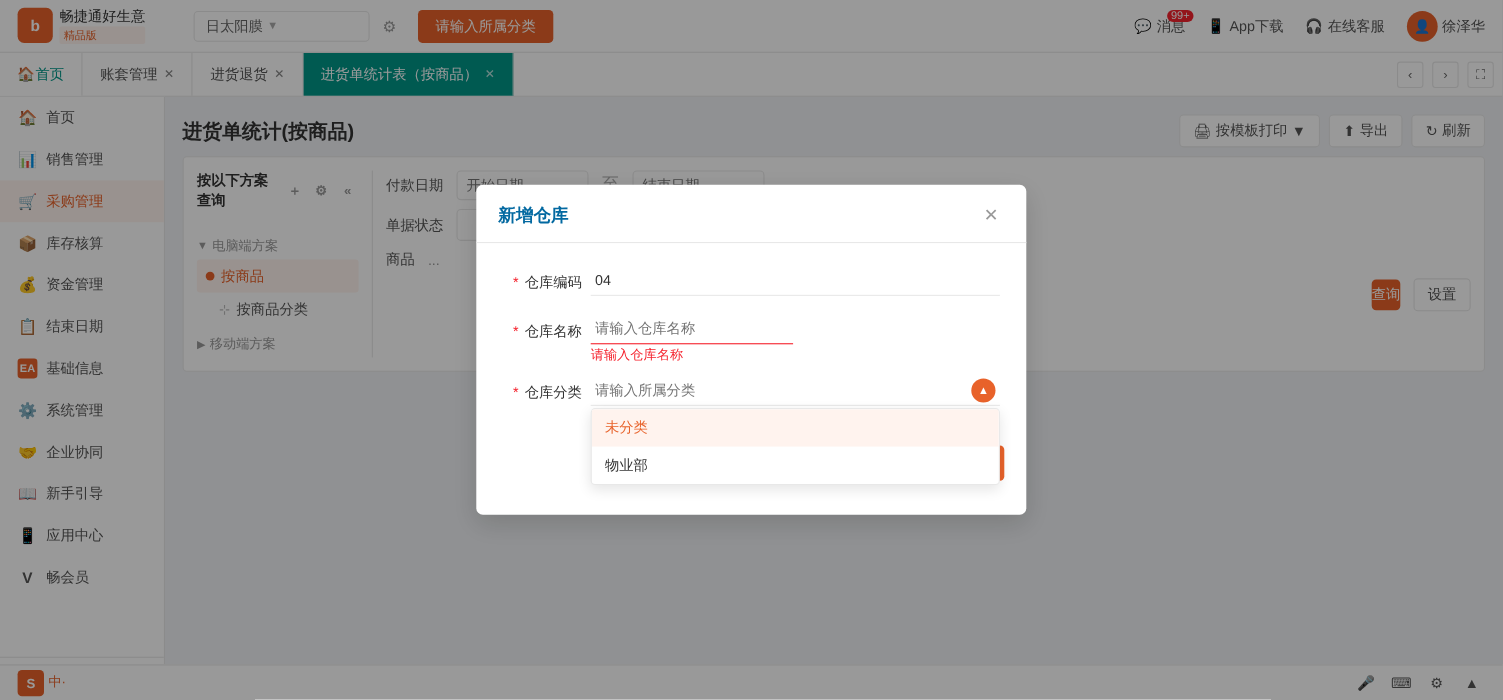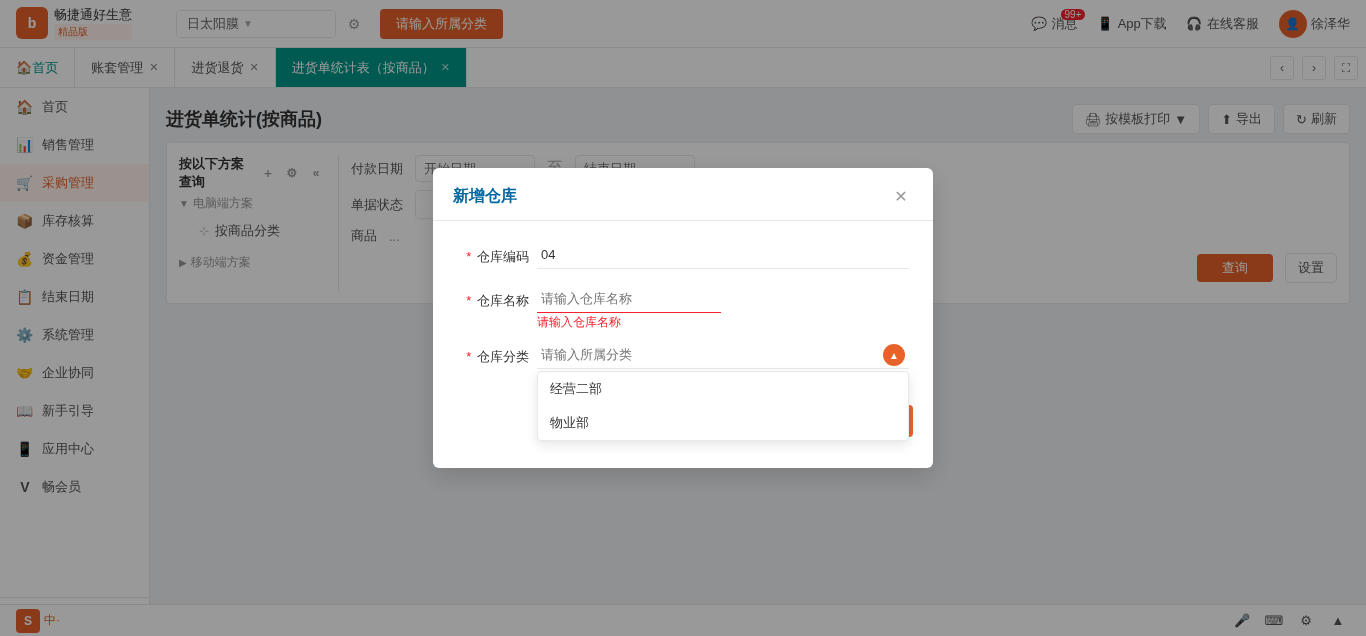--- a/index.html
+++ b/index.html
@@ -221,21 +221,21 @@
       font-size: 13px;
       color: #555;
       background: #fff;
       cursor: pointer;
     }
     .toolbar-btn-primary {
       background: #e8622a;
       color: #fff;
       border: none;
       border-radius: 4px;
-      padding: 5px 25px;
+      padding: 5px 0;
       font-size: 13px;
       cursor: pointer;
     }
 
     
     .query-panel {
       display: flex;
       gap: 12px;
       background: #fff;
       border: 1px solid #e8e8e8;
@@ -245,21 +245,21 @@
     .query-left {
       width: 160px;
       min-width: 160px;
       border-right: 1px solid #e8e8e8;
       padding-right: 12px;
     }
     .query-left-title {
       font-size: 13px;
       color: #333;
       font-weight: bold;
-      margin-bottom: 4px;
+      margin-bottom: 24px;
       display: flex;
       align-items: center;
       gap: 4px;
     }
     .query-left-title .icons { display: flex; gap: 4px; margin-left: auto; }
     .query-left-title .icon-btn {
       width: 20px;
       height: 20px;
       display: flex;
       align-items: center;
@@ -620,20 +620,24 @@
       <span class="sidebar-icon">📦</span>
       <span>库存核算</span>
     </div>
     <div class="sidebar-item">
       <span class="sidebar-icon">💰</span>
       <span>资金管理</span>
     </div>
     <div class="sidebar-item">
       <span class="sidebar-icon">📋</span>
       <span>结束日期</span>
+    </div>
+    <div class="sidebar-item">
+      <span class="sidebar-icon" style="background:#e8622a;color:#fff;font-size:10px;font-weight:bold;border-radius:3px;width:18px;height:18px;">EA</span>
+      <span>基础信息</span>
     </div>
     <div class="sidebar-item">
       <span class="sidebar-icon">⚙️</span>
       <span>系统管理</span>
     </div>
     <div class="sidebar-item">
       <span class="sidebar-icon">🤝</span>
       <span>企业协同</span>
     </div>
     <div class="sidebar-item">
@@ -681,20 +685,24 @@
           <div class="icons">
             <div class="icon-btn">＋</div>
             <div class="icon-btn">⚙</div>
             <div class="icon-btn">«</div>
           </div>
         </div>
         <div style="font-size:12px;color:#999;margin-bottom:4px;display:flex;align-items:center;gap:4px;">
           <span style="font-size:10px;">▼</span>
           <span>电脑端方案</span>
         </div>
+        <div class="solution-item solution-active">
+          <span class="solution-active-dot"></span>
+          <span>按商品</span>
+        </div>
         <div class="solution-item" style="padding-left:20px;">
           <span style="font-size:12px;color:#bbb;">⊹</span>
           <span>按商品分类</span>
         </div>
         <div style="font-size:12px;color:#999;margin-top:8px;margin-bottom:4px;display:flex;align-items:center;gap:4px;">
           <span style="font-size:10px;">▶</span>
           <span>移动端方案</span>
         </div>
       </div>
 
@@ -765,21 +773,21 @@
       <div class="form-row" style="margin-bottom:8px;">
         <span class="form-label">
           <span class="form-required">*</span>
           <span>仓库分类</span>
         </span>
         <div class="form-select-wrap">
           <input class="form-select-input" type="text" placeholder="请输入所属分类" style="">
           <div class="form-select-icon">▲</div>
           
           <div class="dropdown-list">
-            <div class="dropdown-item">经营二部</div>
+            <div class="dropdown-item active">未分类</div>
             <div class="dropdown-item">物业部</div>
           </div>
         </div>
       </div>
 
     </div>
     <div class="dialog-footer">
       <button class="btn-save">保存</button>
     </div>
   </div>

